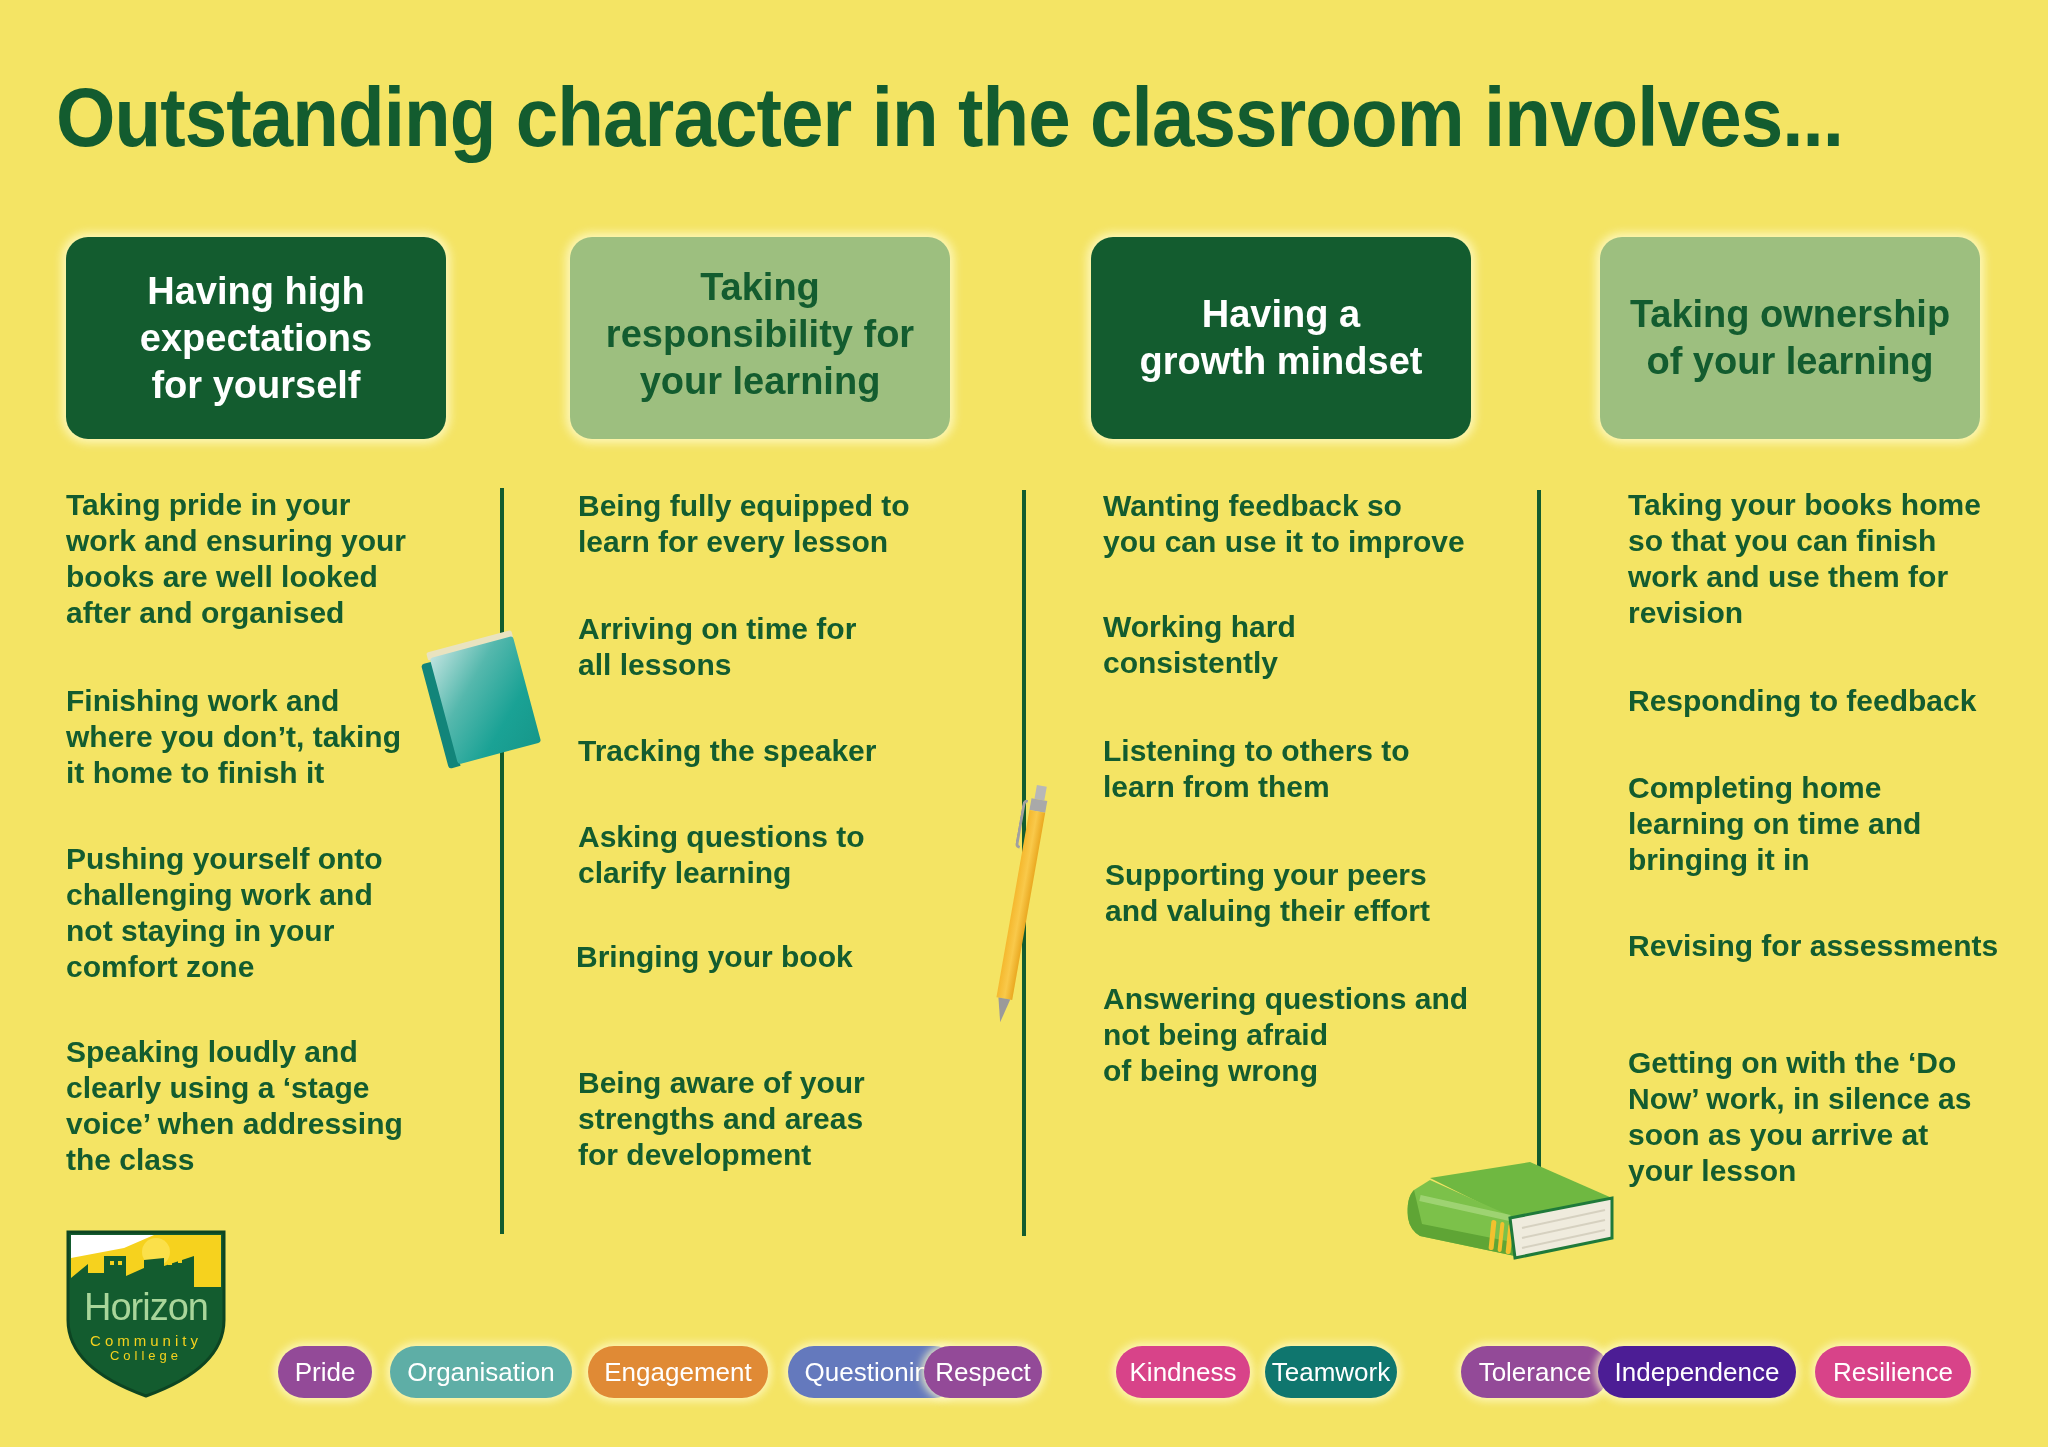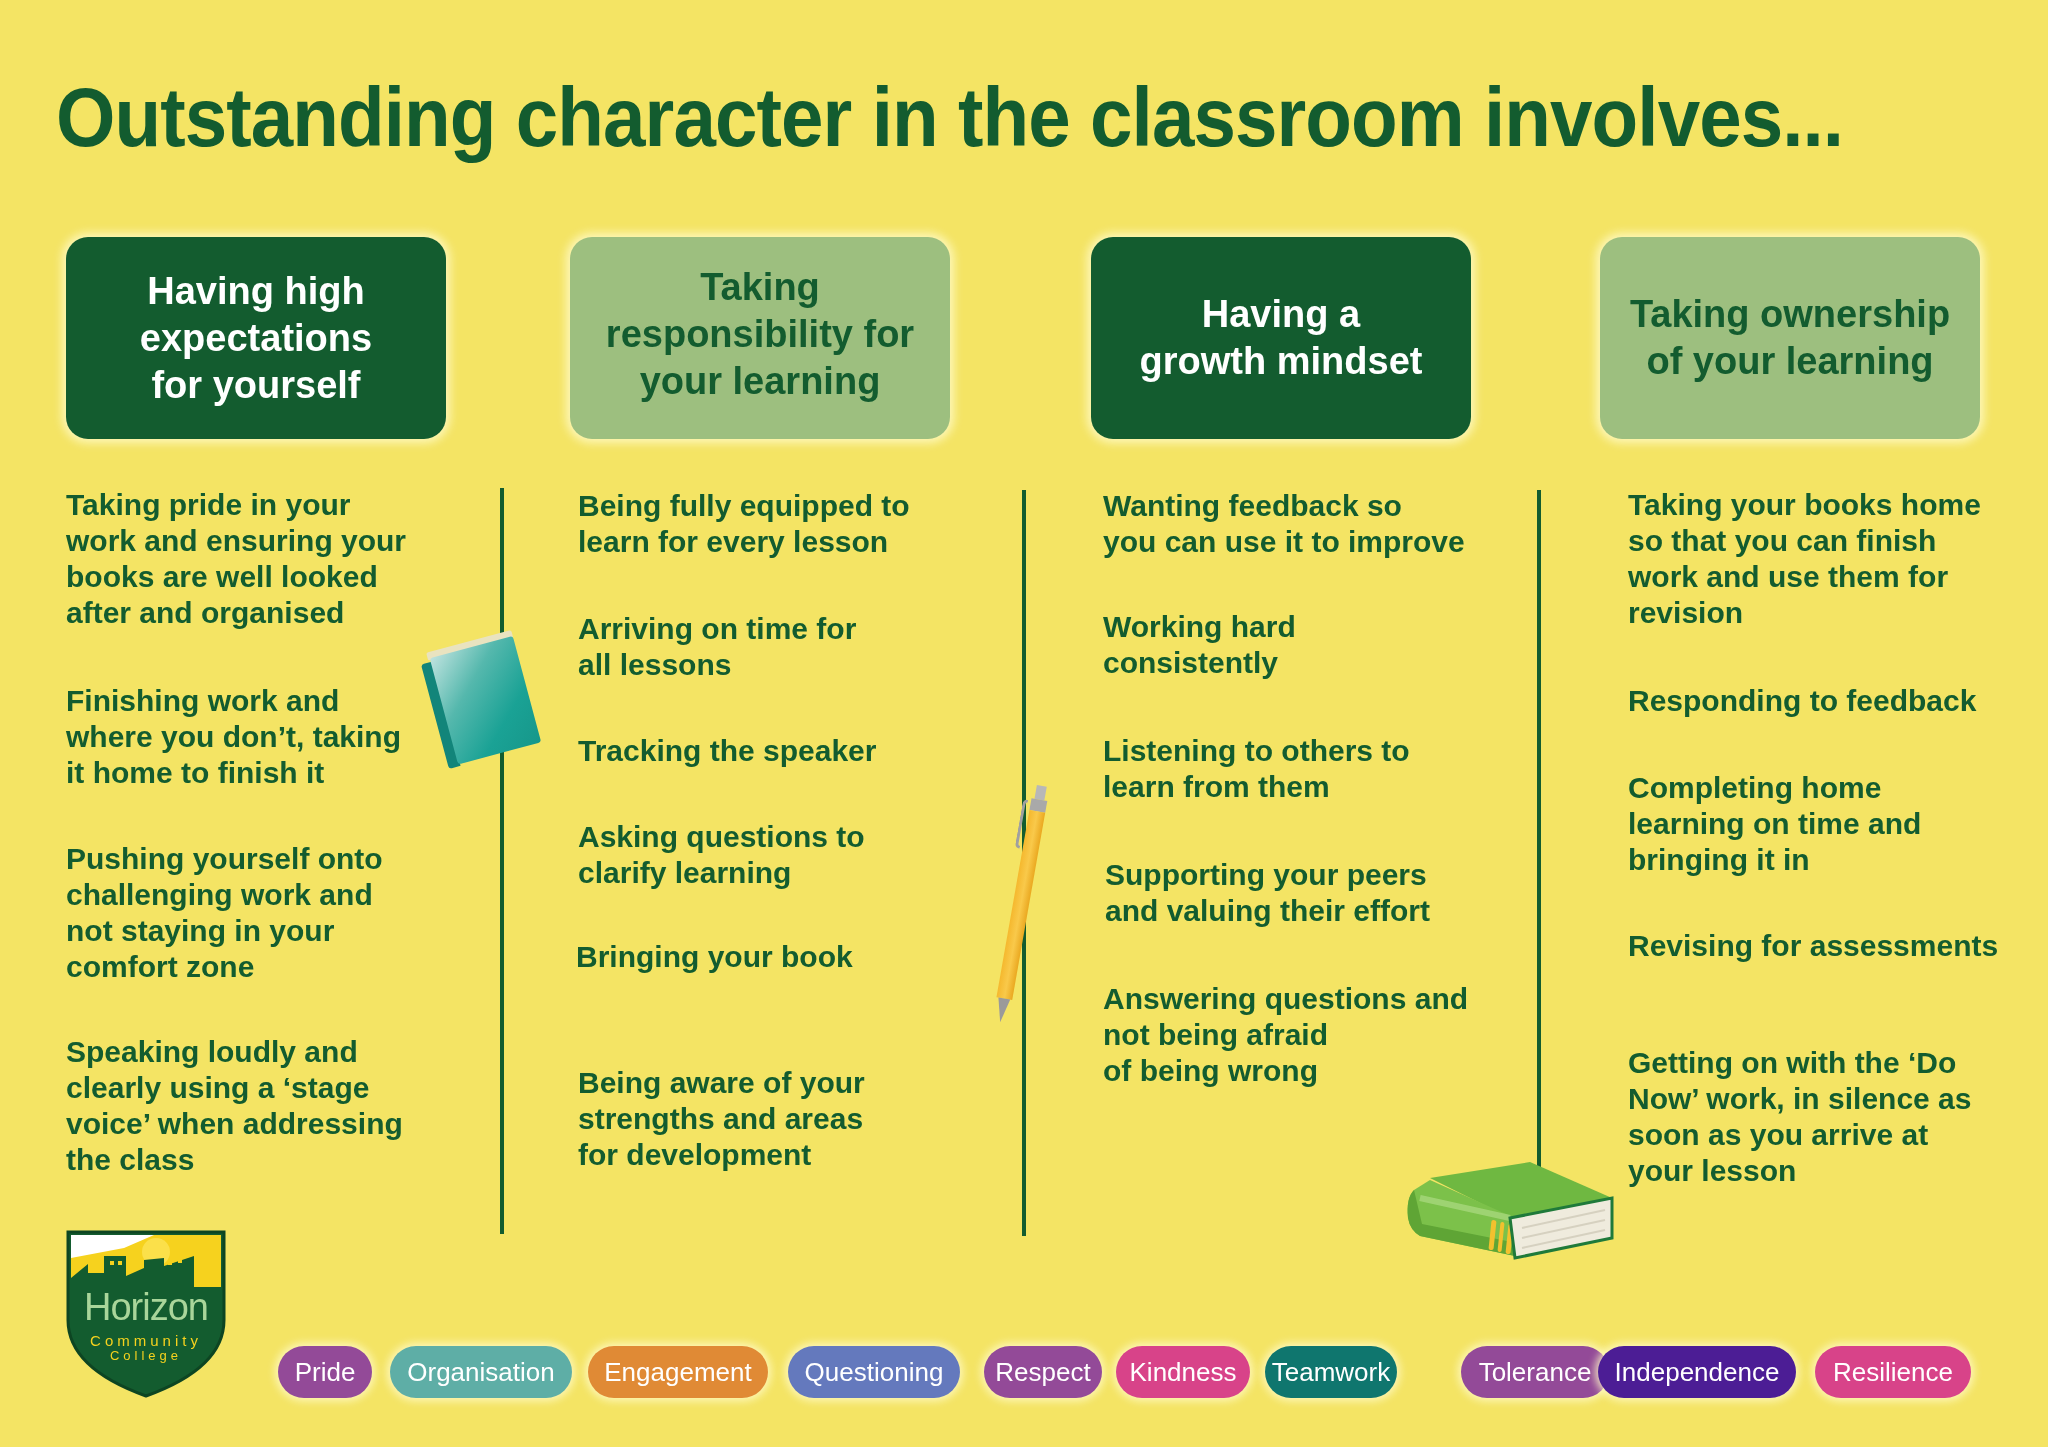--- a/index.html
+++ b/index.html
@@ -238,18 +238,18 @@
   </svg>
   <div style="position:absolute; left:6px; top:58px; width:152px; text-align:center; font-size:38px; color:#a9d59a; letter-spacing:-1px;">Horizon</div>
   <div style="position:absolute; left:0; top:104px; width:164px; text-align:center; font-size:15px; letter-spacing:4px; color:#f6d21e;">Community</div>
   <div style="position:absolute; left:0; top:120px; width:164px; text-align:center; font-size:13px; letter-spacing:4px; color:#f6d21e;">College</div>
 </div>
 
 <div class="pill" style="left:278px; width:94px; background:#934a98;">Pride</div>
 <div class="pill" style="left:390px; width:182px; background:#5eaea6;">Organisation</div>
 <div class="pill" style="left:588px; width:180px; background:#e08a35;">Engagement</div>
 <div class="pill" style="left:788px; width:172px; background:#6479bd;">Questioning</div>
-<div class="pill" style="left:984px; width:118px; background:#934a98;">Respect</div>
+<div class="pill" style="left:924px; width:118px; background:#934a98;">Respect</div>
 <div class="pill" style="left:1116px; width:134px; background:#d84389;">Kindness</div>
 <div class="pill" style="left:1265px; width:132px; background:#0f766e;">Teamwork</div>
 <div class="pill" style="left:1433px; width:148px; background:#934a98;margin-left:28px;">Tolerance</div>
 <div class="pill" style="left:1598px; width:198px; background:#4c1d95;">Independence</div>
 <div class="pill" style="left:1815px; width:156px; background:#d84389;">Resilience</div>
 
 </body></html>

